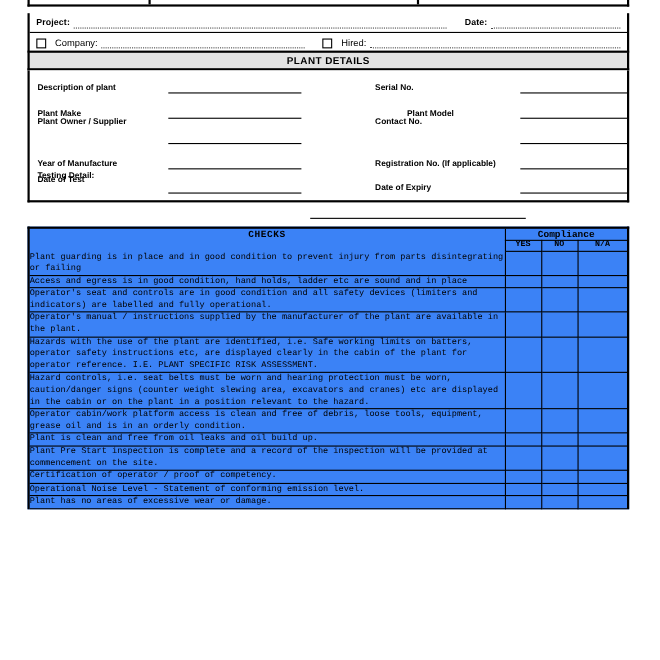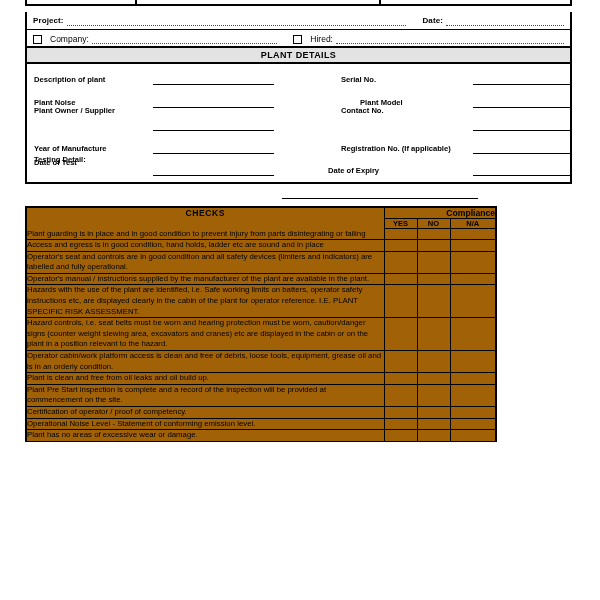--- a/index.html
+++ b/index.html
@@ -144,22 +144,23 @@
   }
 
   
   #checks-table {
     top: 206px;
     border: 2px solid #000;
     border-bottom: none;
     box-sizing: border-box;
     position: absolute;
     left: 25px;
-    width: 472px;
-    background: #a16207;
+    width: 547px;
+    background: #3b82f6;
+    font-family: Liberation Mono, monospace;
   }
   table.checks {
     border-collapse: collapse;
     width: 100%;
     table-layout: fixed;
   }
   table.checks td, table.checks th {
     border: 1px solid #000;
     padding: 0;
     vertical-align: top;
@@ -172,21 +173,21 @@
   .th-checks {
     text-align: center;
     font-size: 8.6px;
     font-weight: bold;
     letter-spacing: 0.5px;
     height: 19px;
     vertical-align: middle;
     border-bottom: none !important;
   }
   .th-compliance {
-    text-align: right;
+    text-align: center;
     font-size: 8.6px;
     font-weight: bold;
     height: 10px;
     vertical-align: middle;
   }
   .th-yn {
     text-align: center;
     font-size: 7.6px;
     font-weight: bold;
     height: 9px;
@@ -240,37 +241,37 @@
       <span class="spacer-mid"></span>
       <span class="chk"></span>
       <span class="lbl-reg">Hired:</span>
       <span class="dots" style="flex:0 0 228px"></span>
     </div>
   </div>
 
   <div id="plant-body" class="doc">
 
     <span class="pd-field" style="left:7px;  top:11px;">Description of plant</span>
-    <span class="pd-field" style="left:7px;  top:34px;">Plant Noise</span>
+    <span class="pd-field" style="left:7px;  top:34px;">Plant Make</span>
     <span class="pd-field" style="left:7px;  top:42px;">Plant Owner / Supplier</span>
     <span class="pd-field" style="left:7px;  top:80px;">Year of Manufacture</span>
     <span class="pd-field" style="left:7px;  top:91px;">Testing Detail:</span>
     <span class="pd-field" style="left:7px;  top:94px;">Date of Test</span>
 
     <span class="pd-line" style="left:126px; top:20px;  width:121px;"></span>
     <span class="pd-line" style="left:126px; top:43px;  width:121px;"></span>
     <span class="pd-line" style="left:126px; top:66px;  width:121px;"></span>
     <span class="pd-line" style="left:126px; top:89px;  width:121px;"></span>
     <span class="pd-line" style="left:126px; top:111px; width:121px;"></span>
 
     <span class="pd-field" style="left:314px; top:11px;">Serial No.</span>
-    <span class="pd-field" style="left:304px; top:34px;padding-left:29px;">Plant Model</span>
+    <span class="pd-field" style="left:314px; top:34px;padding-left:29px;">Plant Model</span>
     <span class="pd-field" style="left:314px; top:42px;">Contact No.</span>
     <span class="pd-field" style="left:314px; top:80px;">Registration No. (If applicable)</span>
-    <span class="pd-field" style="left:301px; top:102px;">Date of Expiry</span>
+    <span class="pd-field" style="left:314px; top:102px;">Date of Expiry</span>
 
     <span class="pd-line" style="left:446px; top:20px;  width:97px;"></span>
     <span class="pd-line" style="left:446px; top:43px;  width:97px;"></span>
     <span class="pd-line" style="left:446px; top:66px;  width:97px;"></span>
     <span class="pd-line" style="left:446px; top:89px;  width:97px;"></span>
     <span class="pd-line" style="left:446px; top:111px; width:97px;"></span>
 
     <span class="pd-line" style="left:255px; top:134px; width:196px;"></span>
   </div>
 

